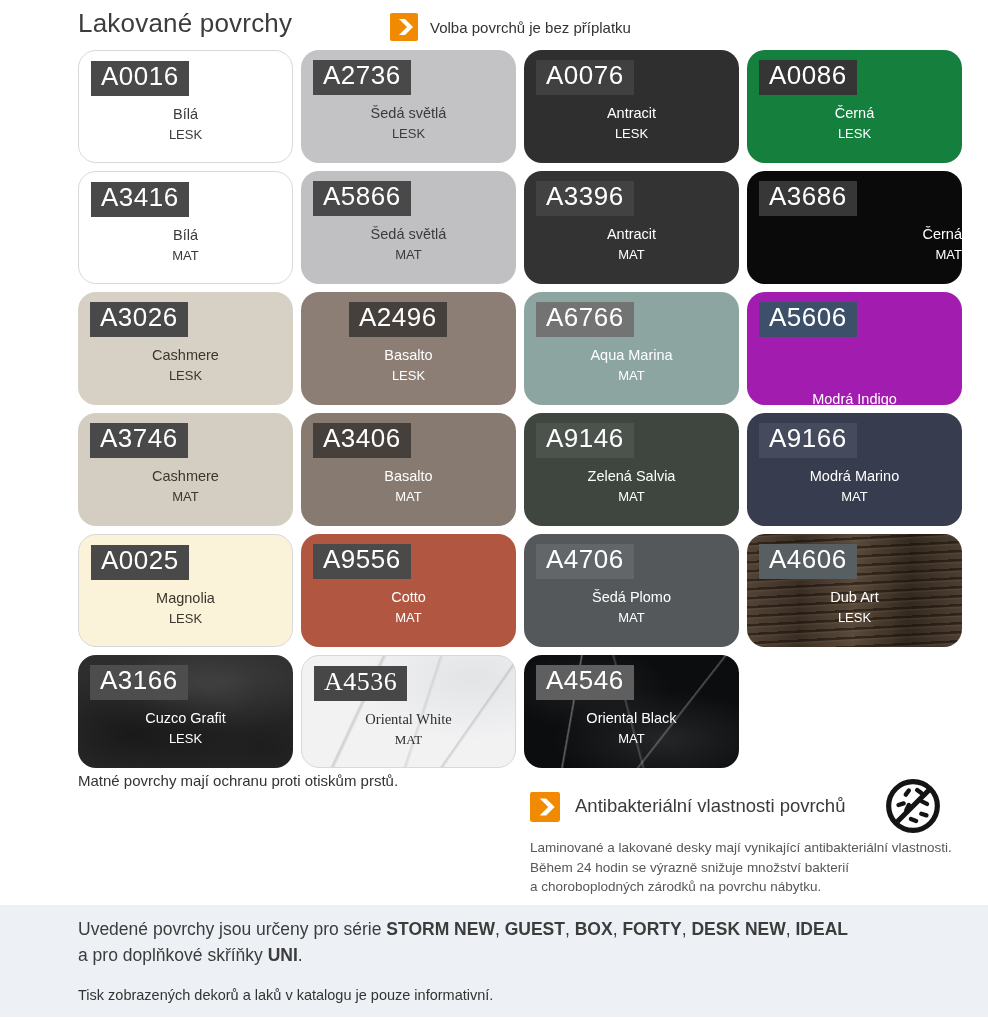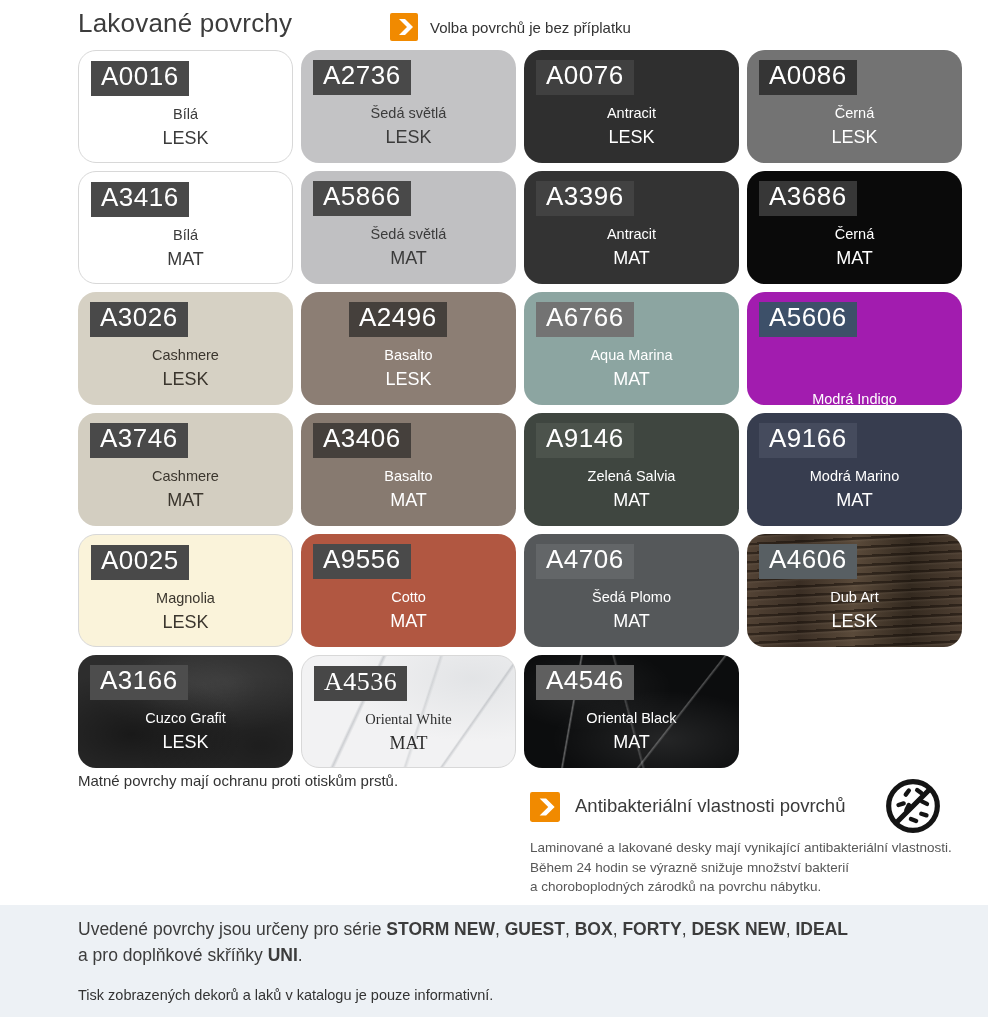--- a/index.html
+++ b/index.html
@@ -10,21 +10,21 @@
 
   .note-row{position:absolute;left:390px;top:13px;display:flex;align-items:center;gap:12px;}
   .arrow-box{display:inline-block;width:28px;height:28px;flex:0 0 auto;}
   .note-label{font-size:15px;color:#333;}
 
   .grid{position:absolute;left:78px;top:50px;display:grid;grid-template-columns:repeat(4,215px);grid-auto-rows:113px;gap:8px;}
   .swatch{position:relative;box-sizing:border-box;display:flex;flex-direction:column;align-items:center;overflow:hidden;border-radius:18px;}
   .swatch.bordered{border:1px solid #d8d8d8;}
   .badge{align-self:flex-start;margin:10px 0 0 12px;padding:1px 10px 4px;font-size:26px;line-height:1.15;color:#fff;letter-spacing:.5px;}
   .sw-name{margin-top:8px;font-size:14.5px;line-height:1.5;text-align:center;}
-  .sw-finish{font-size:18px;line-height:1.4;text-align:center;}
+  .sw-finish{font-size:13px;line-height:1.4;text-align:center;}
 
   
   .tex-wood{background-color:#463930;
     background-image:
       repeating-linear-gradient(177deg, rgba(18,11,6,.5) 0 2px, rgba(255,235,210,.06) 3px, transparent 5px, transparent 9px),
       linear-gradient(92deg,#544436 0%,#3a2e24 25%,#5a4a3a 50%,#33291f 75%,#4e3f32 100%);}
   .tex-stone{background-color:#2d2d2d;
     background-image:
       radial-gradient(160px 90px at 25% 70%, rgba(0,0,0,.45), transparent 70%),
       radial-gradient(140px 70px at 70% 25%, rgba(255,255,255,.07), transparent 70%),
@@ -82,41 +82,41 @@
       <div class="swatch" style="background: rgb(195, 195, 197); color: rgb(59, 59, 59);">
       <span class="badge" style="background: rgb(73, 73, 73);">A2736</span>
       <span class="sw-name">Šedá světlá</span>
       <span class="sw-finish">LESK</span>
     </div>
       <div class="swatch" style="background: rgb(47, 47, 47); color: rgb(255, 255, 255);">
       <span class="badge" style="background: rgb(64, 64, 64);">A0076</span>
       <span class="sw-name">Antracit</span>
       <span class="sw-finish">LESK</span>
     </div>
-      <div class="swatch" style="background: #737373; color: rgb(255, 255, 255);">
+      <div class="swatch" style="background: #15803d; color: rgb(255, 255, 255);">
       <span class="badge" style="background: rgb(53, 53, 53);">A0086</span>
       <span class="sw-name">Černá</span>
       <span class="sw-finish">LESK</span>
     </div>
       <div class="swatch bordered" style="background: rgb(255, 255, 255); color: rgb(59, 59, 59);">
       <span class="badge" style="background: rgb(73, 73, 73);">A3416</span>
       <span class="sw-name">Bílá</span>
       <span class="sw-finish">MAT</span>
     </div>
       <div class="swatch" style="background: rgb(192, 192, 194); color: rgb(59, 59, 59);">
       <span class="badge" style="background: rgb(73, 73, 73);">A5866</span>
       <span class="sw-name">Šedá světlá</span>
       <span class="sw-finish">MAT</span>
     </div>
       <div class="swatch" style="background: rgb(51, 51, 51); color: rgb(255, 255, 255);">
       <span class="badge" style="background: rgb(66, 66, 66);">A3396</span>
       <span class="sw-name">Antracit</span>
       <span class="sw-finish">MAT</span>
     </div>
-      <div class="swatch" style="background: rgb(10, 10, 10); color: rgb(255, 255, 255);">
+      <div class="swatch" style="background: rgb(10, 10, 10); color: rgb(255, 255, 255); align-items: flex-end;">
       <span class="badge" style="background: rgb(55, 55, 55);">A3686</span>
       <span class="sw-name">Černá</span>
       <span class="sw-finish">MAT</span>
     </div>
       <div class="swatch" style="background: rgb(214, 209, 196); color: rgb(59, 54, 46);">
       <span class="badge" style="background: rgb(73, 73, 73);">A3026</span>
       <span class="sw-name">Cashmere</span>
       <span class="sw-finish">LESK</span>
     </div>
       <div class="swatch" style="background: rgb(140, 126, 116); color: rgb(255, 255, 255);">

